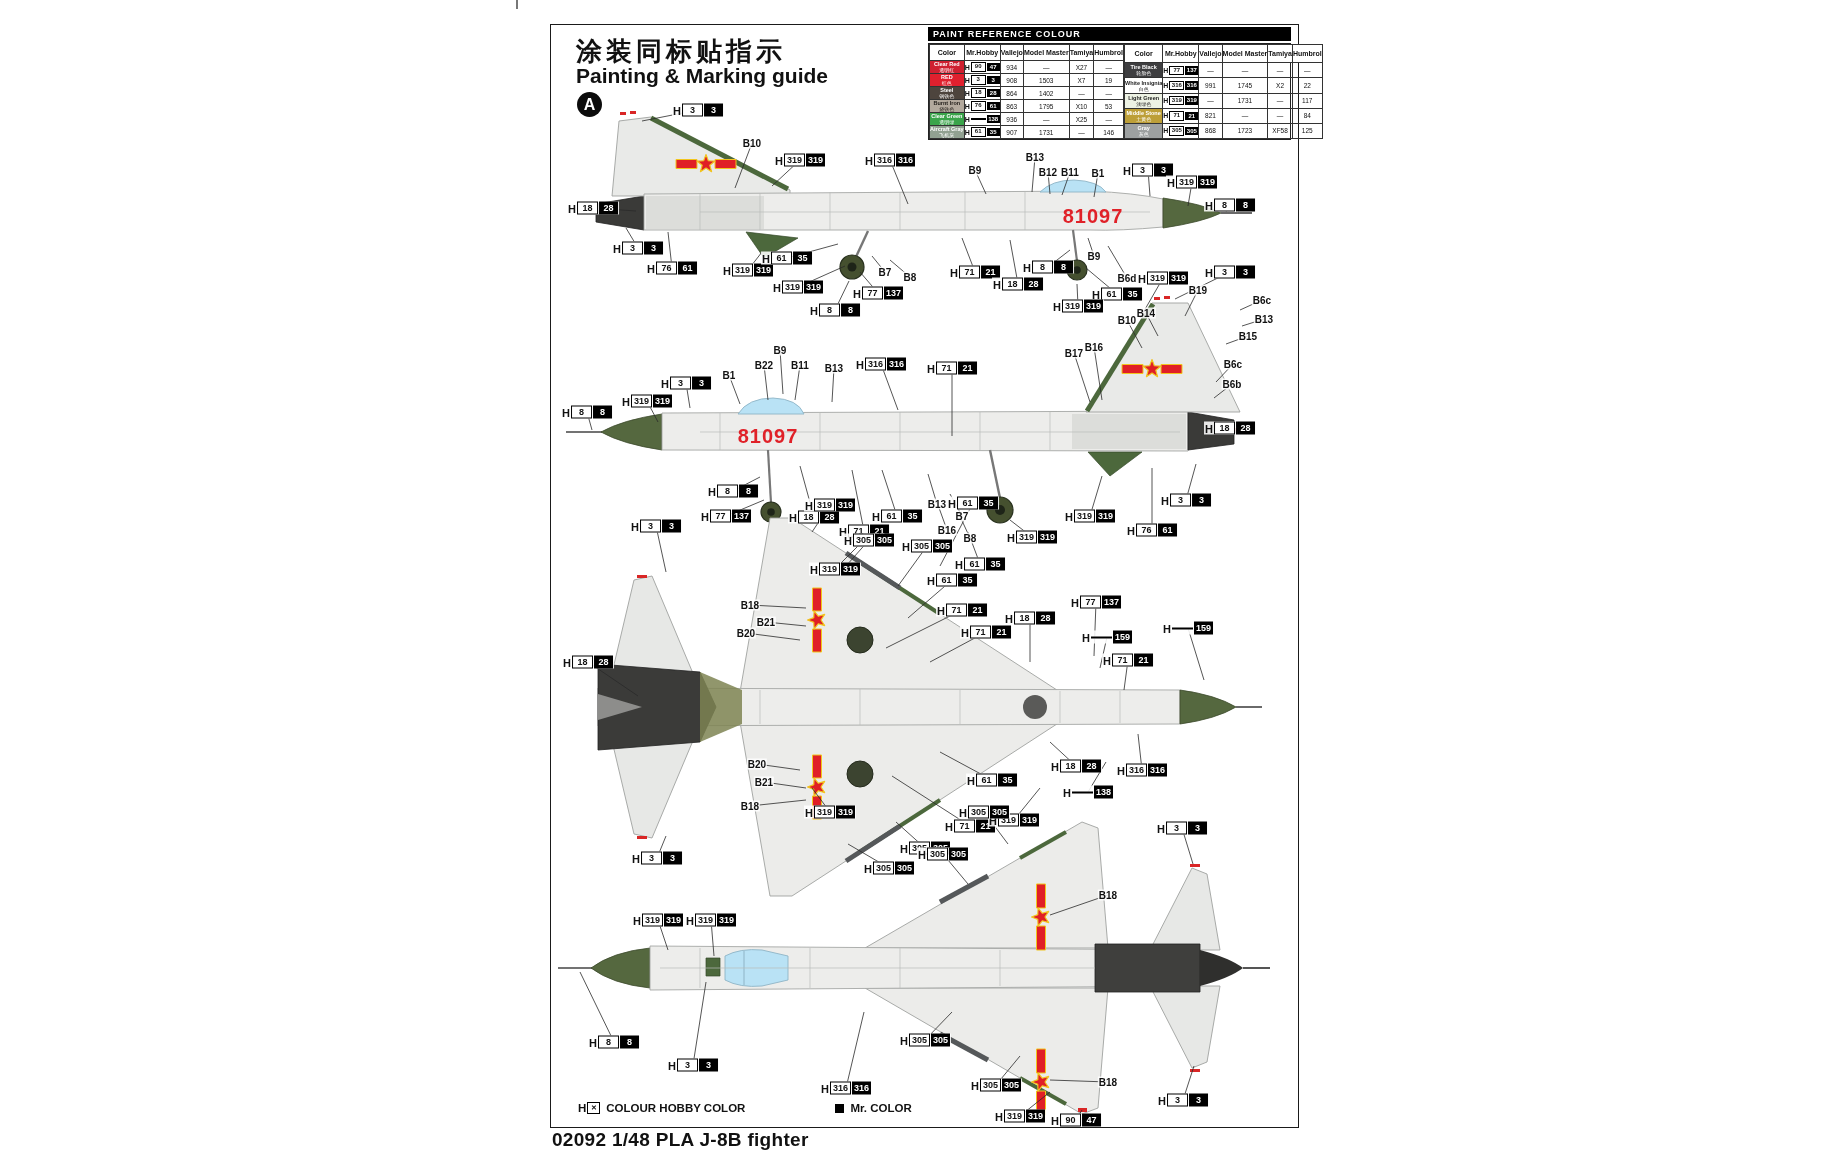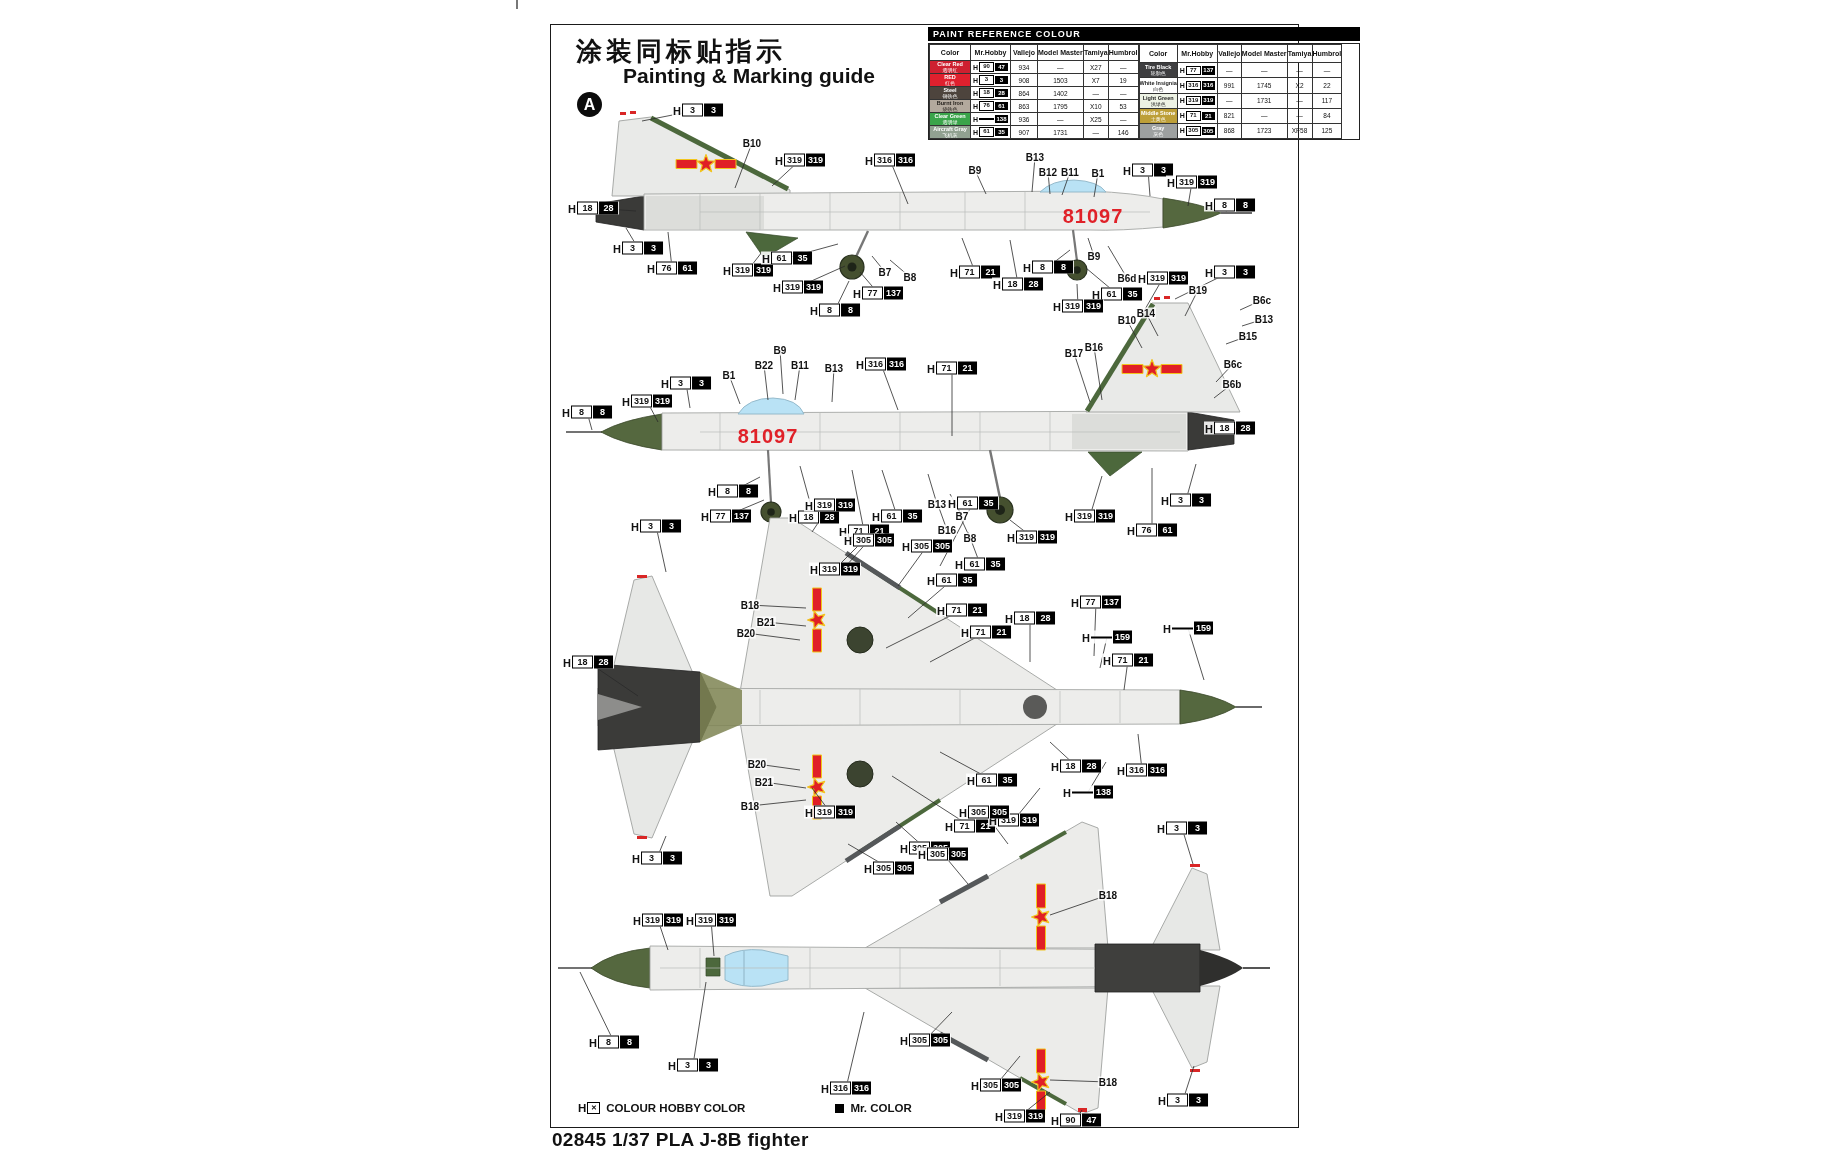--- a/index.html
+++ b/index.html
@@ -5,25 +5,25 @@
   html,body{margin:0;padding:0;background:#fff;}
   body{position:relative;width:1845px;height:1153px;overflow:hidden;
        font-family:"Liberation Sans",sans-serif;color:#111;}
   #sheet{position:absolute;left:550px;top:24px;width:747px;height:1102px;
          border:1.6px solid #1a1a1a;background:#fff;}
   #cropmark{position:absolute;left:516px;top:0;width:2px;height:9px;background:#777;}
   #art{position:absolute;left:0;top:0;width:1845px;height:1153px;z-index:2;}
   #overlay{position:absolute;left:0;top:0;width:1845px;height:1153px;z-index:3;}
   
   .title-cn{position:absolute;left:576px;top:34px;font-size:26px;font-weight:bold;letter-spacing:4px;}
-  .title-en{position:absolute;left:576px;top:64px;font-size:21px;font-weight:bold;margin-left:47px;}
+  .title-en{position:absolute;left:576px;top:64px;font-size:21px;font-weight:bold;}
   .a-badge{position:absolute;left:577px;top:92px;width:25px;height:25px;border-radius:50%;
            background:#0c0c0c;color:#fff;font-size:16px;font-weight:bold;text-align:center;line-height:25px;}
   
-  #paint-table{position:absolute;left:928px;top:27px;width:432px;}
+  #paint-table{position:absolute;left:928px;top:27px;width:363px;}
   #pt-title{background:#000;color:#fff;font-size:9px;font-weight:bold;letter-spacing:1px;
             padding:2px 0 2px 5px;margin-bottom:2px;}
   #pt-body{display:flex;border:1.2px solid #222;}
   table.pt{border-collapse:collapse;table-layout:fixed;}
   table.pt td,table.pt th{border:0.8px solid #333;font-size:6.5px;text-align:center;
             padding:0;overflow:hidden;white-space:nowrap;}
   table.pt th{font-size:7px;font-weight:bold;background:#fff;}
   .swname{font-size:5.5px;line-height:6px;font-weight:bold;display:block;}
   .swcn{font-size:5px;line-height:6px;display:block;}
   
@@ -961,14 +961,14 @@
       </span>
     </div>
 
   <div id="legend">
     <span>H</span>
       <span class="hbox">✕</span>
     <span>COLOUR HOBBY COLOR</span>
     <span class="sq"></span>
     <span>Mr. COLOR</span>
   </div>
-  <div id="footer-line">02845 1/37  PLA J-8B fighter</div>
+  <div id="footer-line">02092 1/48  PLA J-8B fighter</div>
 </div>
 
 </body></html>

